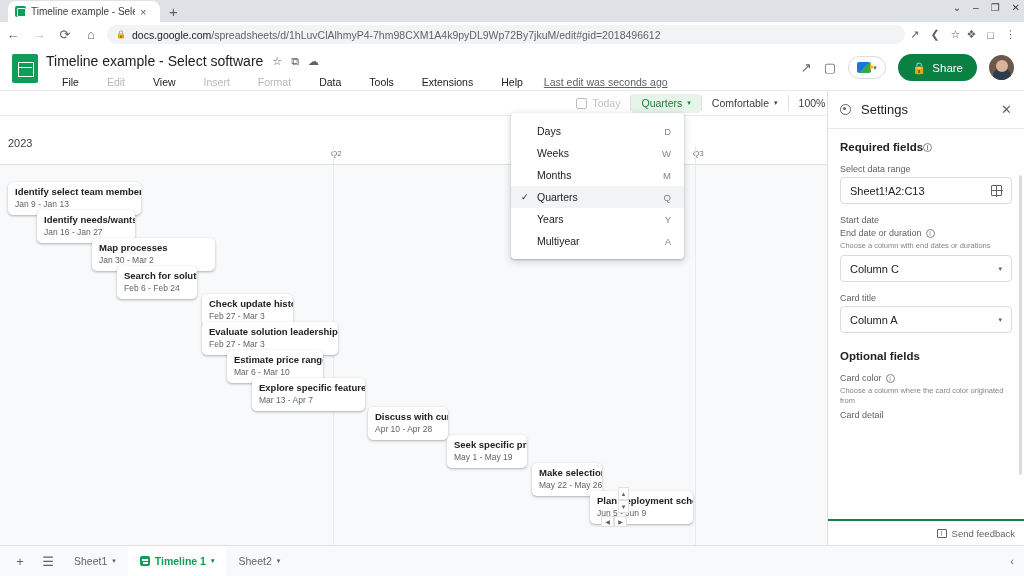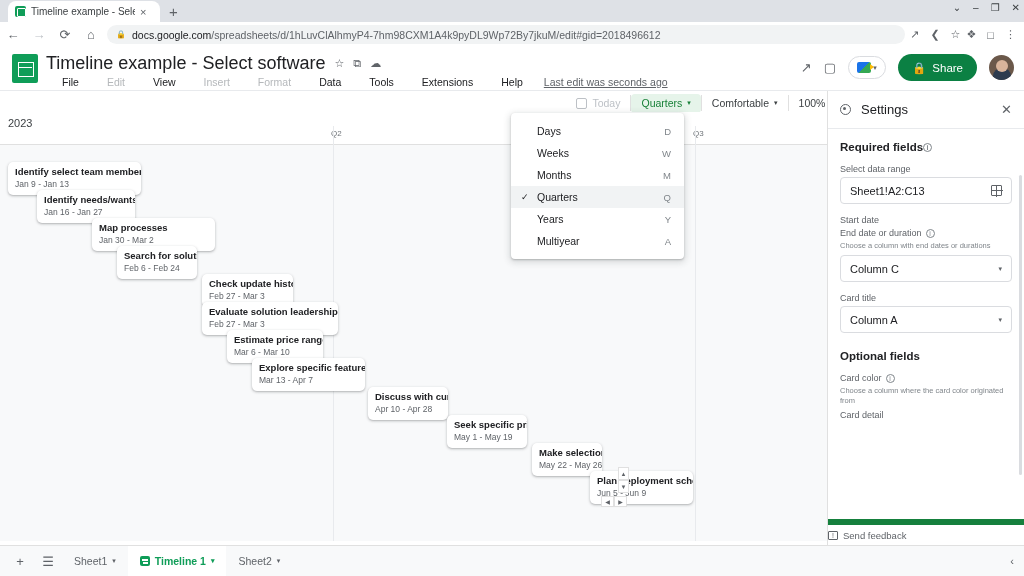--- a/index.html
+++ b/index.html
@@ -74,21 +74,21 @@
   }
   .sheets-logo::after {
     content: ""; position: absolute; left: 6px; top: 8px;
     width: 14px; height: 13px; border: 1.6px solid #fff;
   }
   .sheets-logo::before {
     content: ""; position: absolute; left: 6px; top: 12.5px;
     width: 14px; height: 1.6px; background: #fff; z-index: 2;
   }
   .doc-title-row { position: absolute; left: 46px; top: 6px; display: flex; align-items: center; gap: 9px; }
-  .doc-title { font-size: 18px; color: #202124; }
+  .doc-title { font-size: 14px; color: #202124; }
   .doc-title-row .mini { font-size: 11px; color: #5f6368; cursor: pointer; }
   .menu-row { position: absolute; left: 46px; top: 29px; display: flex; align-items: center; gap: 12px; }
   .menu-item { font-size: 10.5px; color: #202124; cursor: pointer; padding-left: 16px; }
   .menu-item.dim { color: #b5b8bb; }
   .last-edit { font-size: 10.5px; color: #5f6368; text-decoration: underline; margin-left: 9px; cursor: pointer; }
   .head-right { position: absolute; right: 10px; top: 7px; display: flex; align-items: center; gap: 12px; }
   .head-right .hico { font-size: 13px; color: #5f6368; cursor: pointer; }
   .meet-pill {
     width: 38px; height: 23px; border: 1px solid #dadce0; border-radius: 12px;
     display: flex; align-items: center; justify-content: center; gap: 2px; cursor: pointer;
@@ -130,21 +130,21 @@
   .tb-sep { width: 1px; height: 16px; background: #e0e0e0; }
   .caret { font-size: 7px; }
   .gear-g { display:inline-block; width:11px; height:11px; border:1.6px solid #5f6368; border-radius:50%; position:relative; }
   .gear-g::after { content:""; position:absolute; left:2.2px; top:2.2px; width:3px; height:3px; border-radius:50%; background:#5f6368; }
   .qmark { display:inline-block; width:11px; height:11px; border:1.3px solid #5f6368; border-radius:50%; font-size:8px; line-height:9px; text-align:center; color:#5f6368; }
   .cal-ico { display:inline-block; width:11px; height:11px; border:1.3px solid currentColor; border-radius:2px; }
   .collapse-ico { font-size: 10px; color: #5f6368; padding: 0 8px; cursor: pointer; }
 
   
   .tl-wrap {
-    position: absolute; left: 0; top: 112px; width: 827px; height: 429px;
+    position: absolute; left: 0; top: 132px; width: 827px; height: 429px;
     background: #f8f9fa; overflow: hidden;
   }
   .tl-header {
     position: absolute; left: 0; top: 0; width: 827px; height: 33px;
     background: #fff; border-bottom: 1px solid #e0e0e0;
   }
   .yr-label { position: absolute; left: 8px; top: 5px; font-size: 11px; color: #3c4043; }
   .q-label { position: absolute; top: 17px; font-size: 8px; color: #70757a; }
   .gridline { position: absolute; top: 33px; width: 1px; height: 396px; background: #e8eaed; }
   .hdr-tick { position: absolute; top: 14px; width: 1px; height: 19px; background: #e8eaed; }
@@ -179,21 +179,21 @@
     display: flex; align-items: center; padding: 0 9px;
     font-size: 11px; color: #202124; margin-bottom: 11px; cursor: pointer;
   }
   .fld-box span.val { flex: 1 1 auto; }
   .fld-box .dd { font-size: 7px; color: #5f6368; }
   .grid-ico { display:inline-block; width:11px; height:11px; border:1.3px solid #5f6368; border-radius:1px; position:relative; }
   .grid-ico::after { content:""; position:absolute; left:0; top:4px; width:11px; height:1.3px; background:#5f6368; }
   .grid-ico::before { content:""; position:absolute; left:4px; top:0; width:1.3px; height:11px; background:#5f6368; }
   .set-foot {
     position: absolute; left: 0; bottom: 0; width: 197px; height: 26px;
-    border-top: 6px solid #15803d; display: flex; align-items: center; 
+    border-top: 2px solid #15803d; display: flex; align-items: center; justify-content: flex-end;
     padding-right: 10px; gap: 5px; background: #fff;
   }
   .fb-txt { font-size: 9.5px; color: #5f6368; cursor: pointer; }
   .fb-ico { display:inline-block; width:10px; height:9px; border:1.2px solid #5f6368; border-radius:1px; font-size:7px; line-height:8px; text-align:center; color:#5f6368; }
   .panel-scroll { position: absolute; right: 2px; top: 46px; width: 3px; height: 300px; background: #dadce0; border-radius: 2px; }
 
   
   .dd-menu {
     position: absolute; left: 511px; top: 113px; width: 173px;
     background: #fff; border-radius: 4px;

